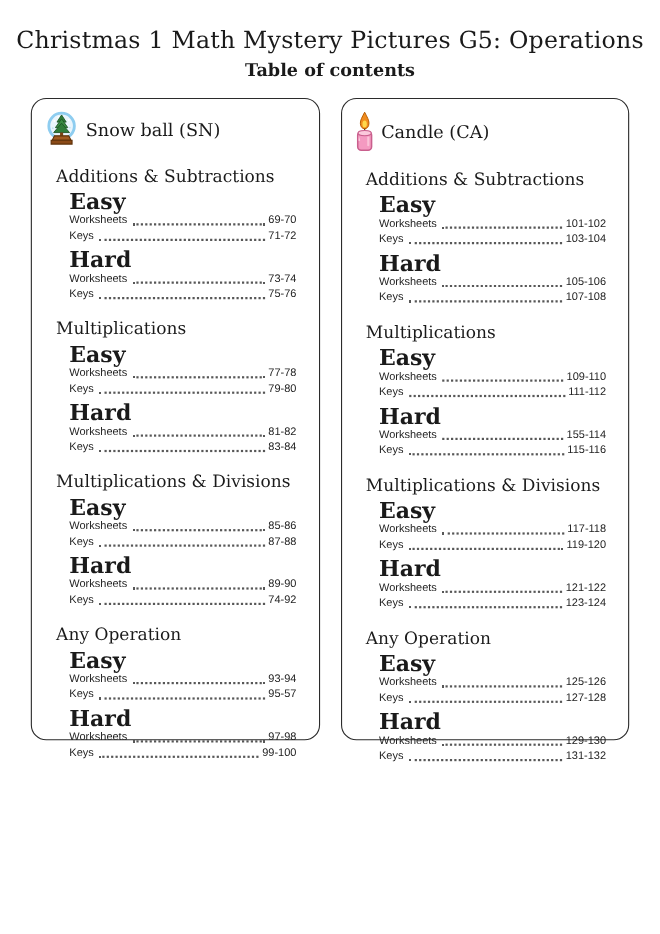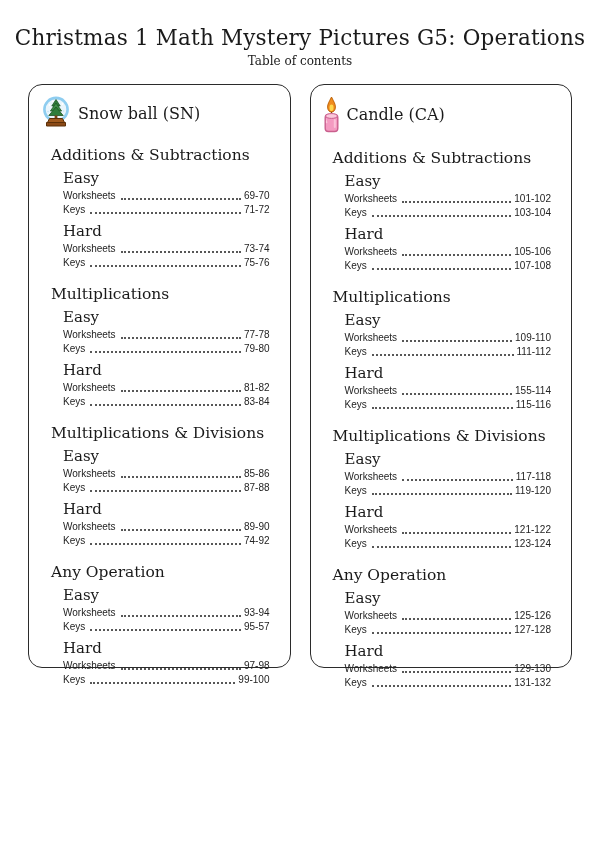--- a/index.html
+++ b/index.html
@@ -16,22 +16,22 @@
     margin: 0;
     padding-top: 25px;
     text-align: center;
     font-size: 21.5px;
     font-weight: normal;
     letter-spacing: 0.2px;
   }
   .page-subtitle {
     margin: 4px 1px 0;
     text-align: center;
-    font-size: 12px;
-    font-weight: normal;
+    font-size: 16px;
+    font-weight: bold;
   }
   .panels {
     display: flex;
     gap: 19px;
     margin: 16px 28px 0 28px;
   }
   .panel {
     flex: 1;
     box-sizing: border-box;
     height: 584px;
@@ -44,21 +44,21 @@
     display: flex;
     align-items: center;
     gap: 7px;
     margin: 1px 0 7px -10px;
   }
   .panel-title { font-size: 16px; }
   .icon { display: inline-flex; flex: 0 0 auto; }
   .section { margin-bottom: 10px; margin-top: 16px; }
   .section-heading { font-size: 15.5px; line-height: 19px; margin: 0 0 5px 0; }
   .subsection { margin: 0 0 7px 12px; }
-  .difficulty-label { font-size: 15px; line-height: 17px; margin-bottom: 2px; }
+  .difficulty-label { font-size: 20px; line-height: 17px; margin-bottom: 2px; font-weight: bold; }
   .entry {
     display: flex;
     align-items: flex-end;
     font-family: "Liberation Sans", sans-serif;
     font-size: 10px;
     line-height: 13.5px;
     color: #232323;
   }
   .entry-label { white-space: nowrap; }
   .leader {

